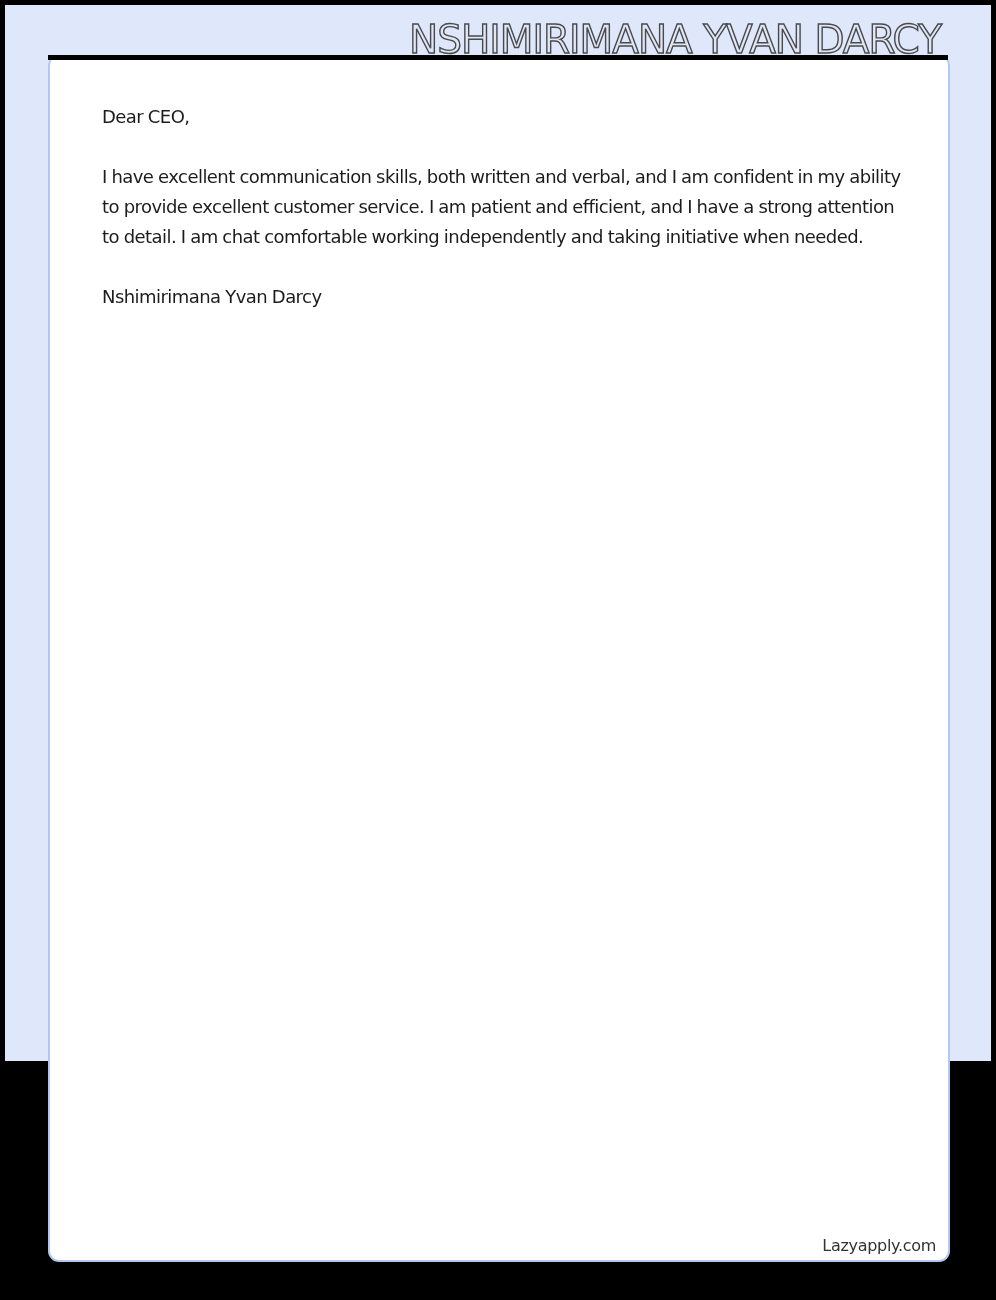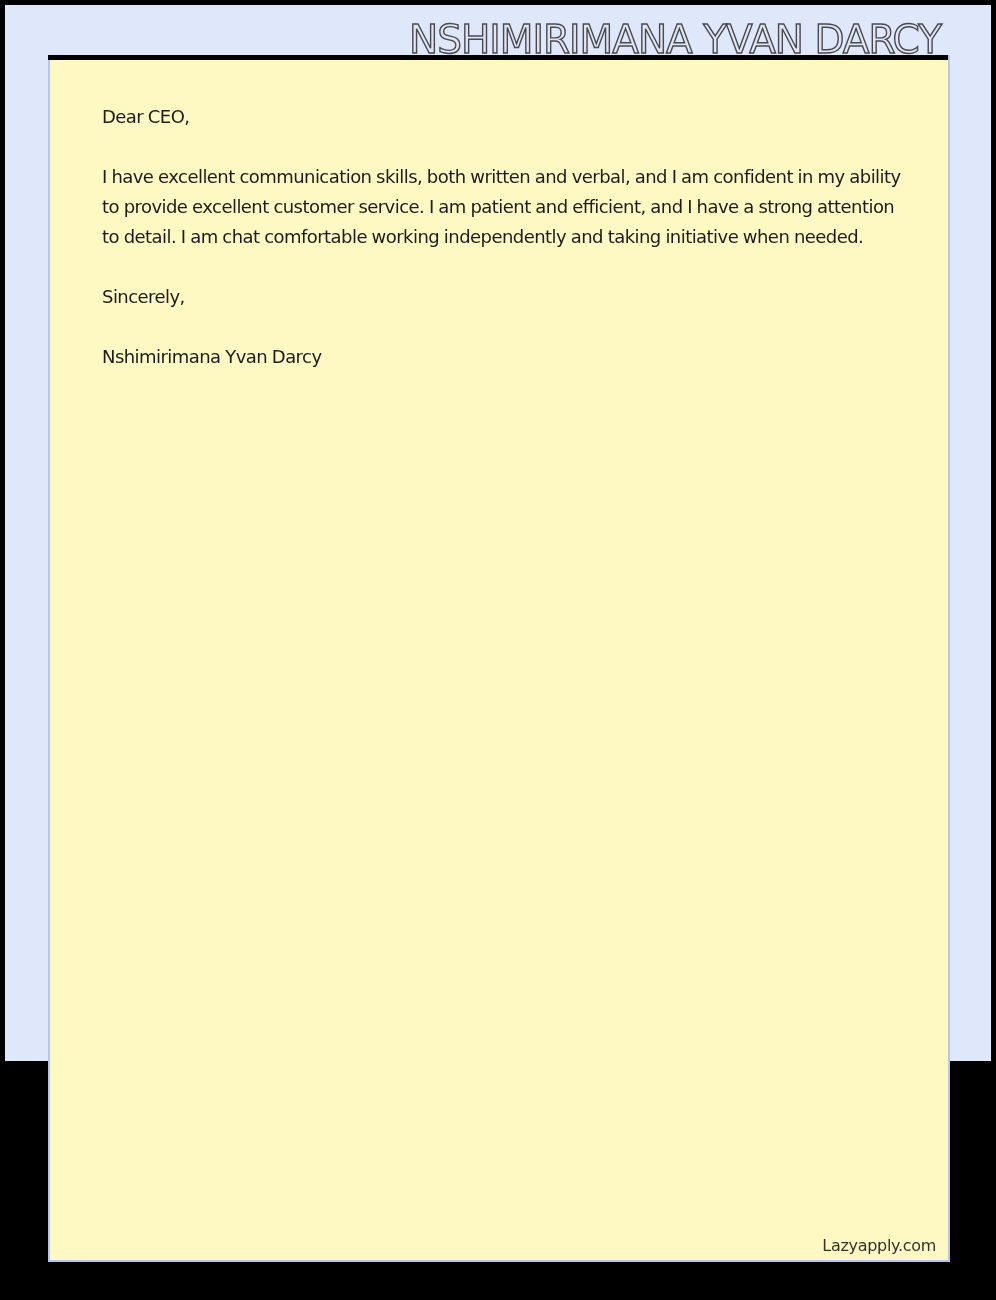--- a/index.html
+++ b/index.html
@@ -33,25 +33,26 @@
       color: #e3e6ee;
       -webkit-text-stroke: 1.4px #474a52;
       white-space: nowrap;
     }
     .card {
       position: absolute;
       left: 43px;
       top: 50px;
       width: 898px;
       height: 1205px;
-      background: #fef9c3;
+      background: #ffffff;
       border-left: 2px solid #b2c8f2;
       border-right: 2px solid #b2c8f2;
       border-bottom: 2px solid #b2c8f2;
       box-sizing: content-box;
+      border-radius: 11px;
     }
     .card-topbar {
       position: absolute;
       left: -2px;
       top: 0;
       width: 900px;
       height: 5px;
       background: #000;
     }
     .letter {
@@ -94,19 +95,18 @@
 
 <div class="frame">
   <div class="header-name">NSHIMIRIMANA YVAN DARCY</div>
 
   <div class="card">
     <div class="card-topbar"></div>
 
     <div class="letter">
       <p>Dear CEO,</p>
       <p>I have excellent communication skills, both written and verbal, and I am confident in my ability to provide excellent customer service. I am patient and efficient, and I have a strong attention to detail. I am chat comfortable working independently and taking initiative when needed.</p>
-      <p class="sig-close">Sincerely,</p>
       <p class="sig-name">Nshimirimana Yvan Darcy</p>
     </div>
 
     <div class="footer-brand">Lazyapply.com</div>
   </div>
 </div>
 
 </body></html>

